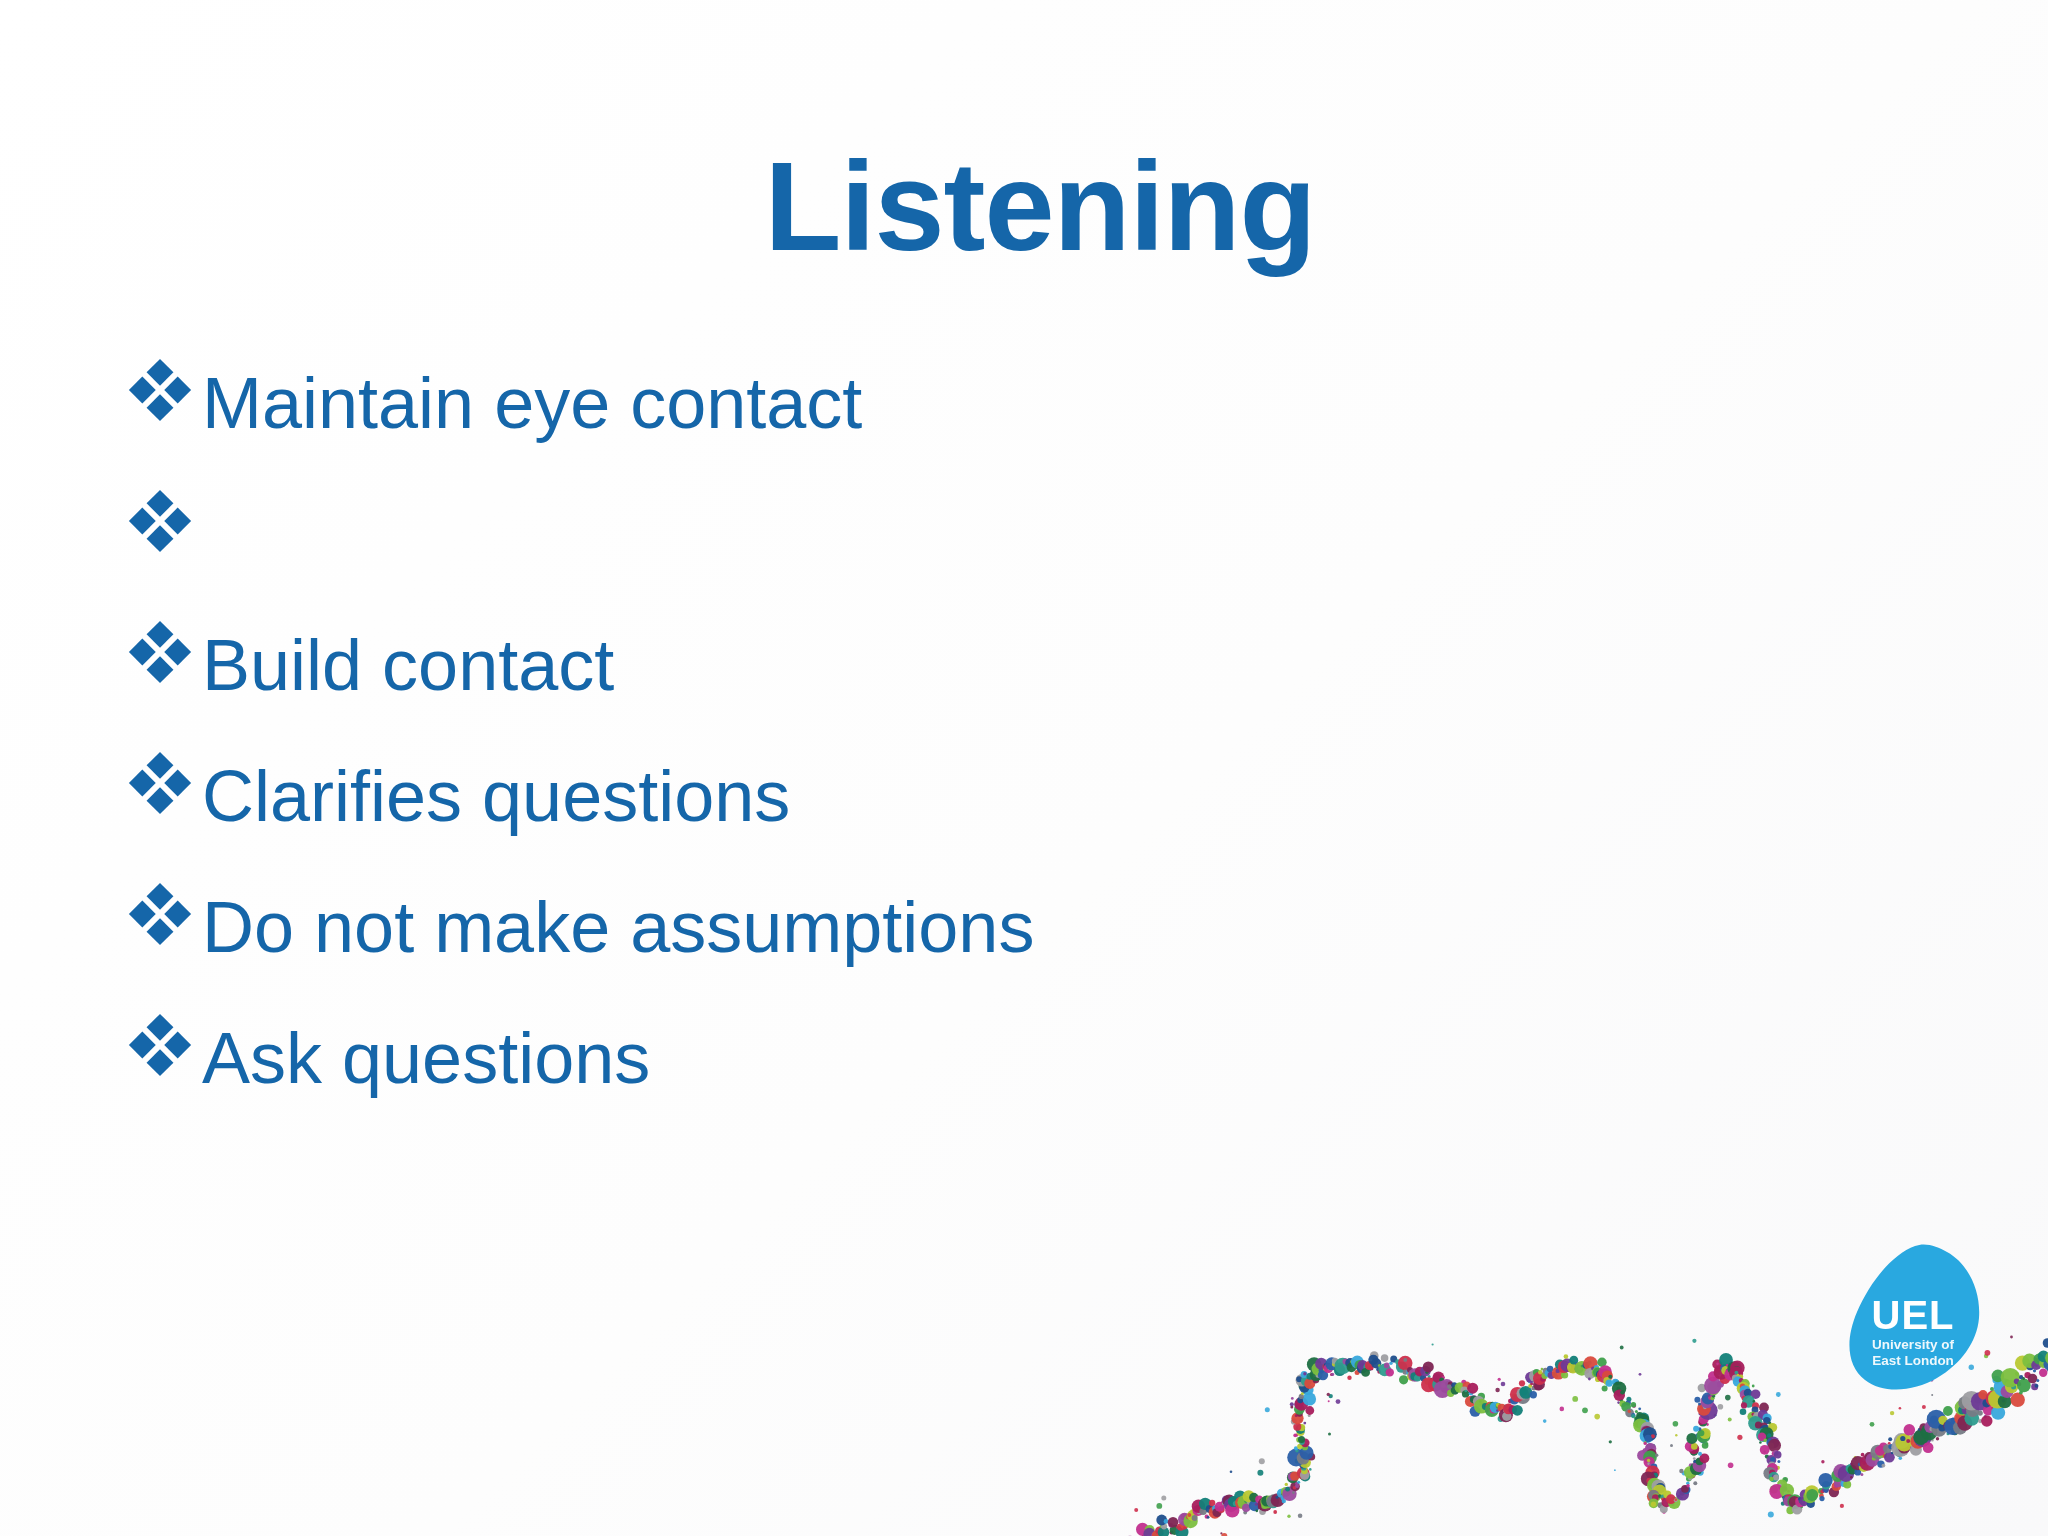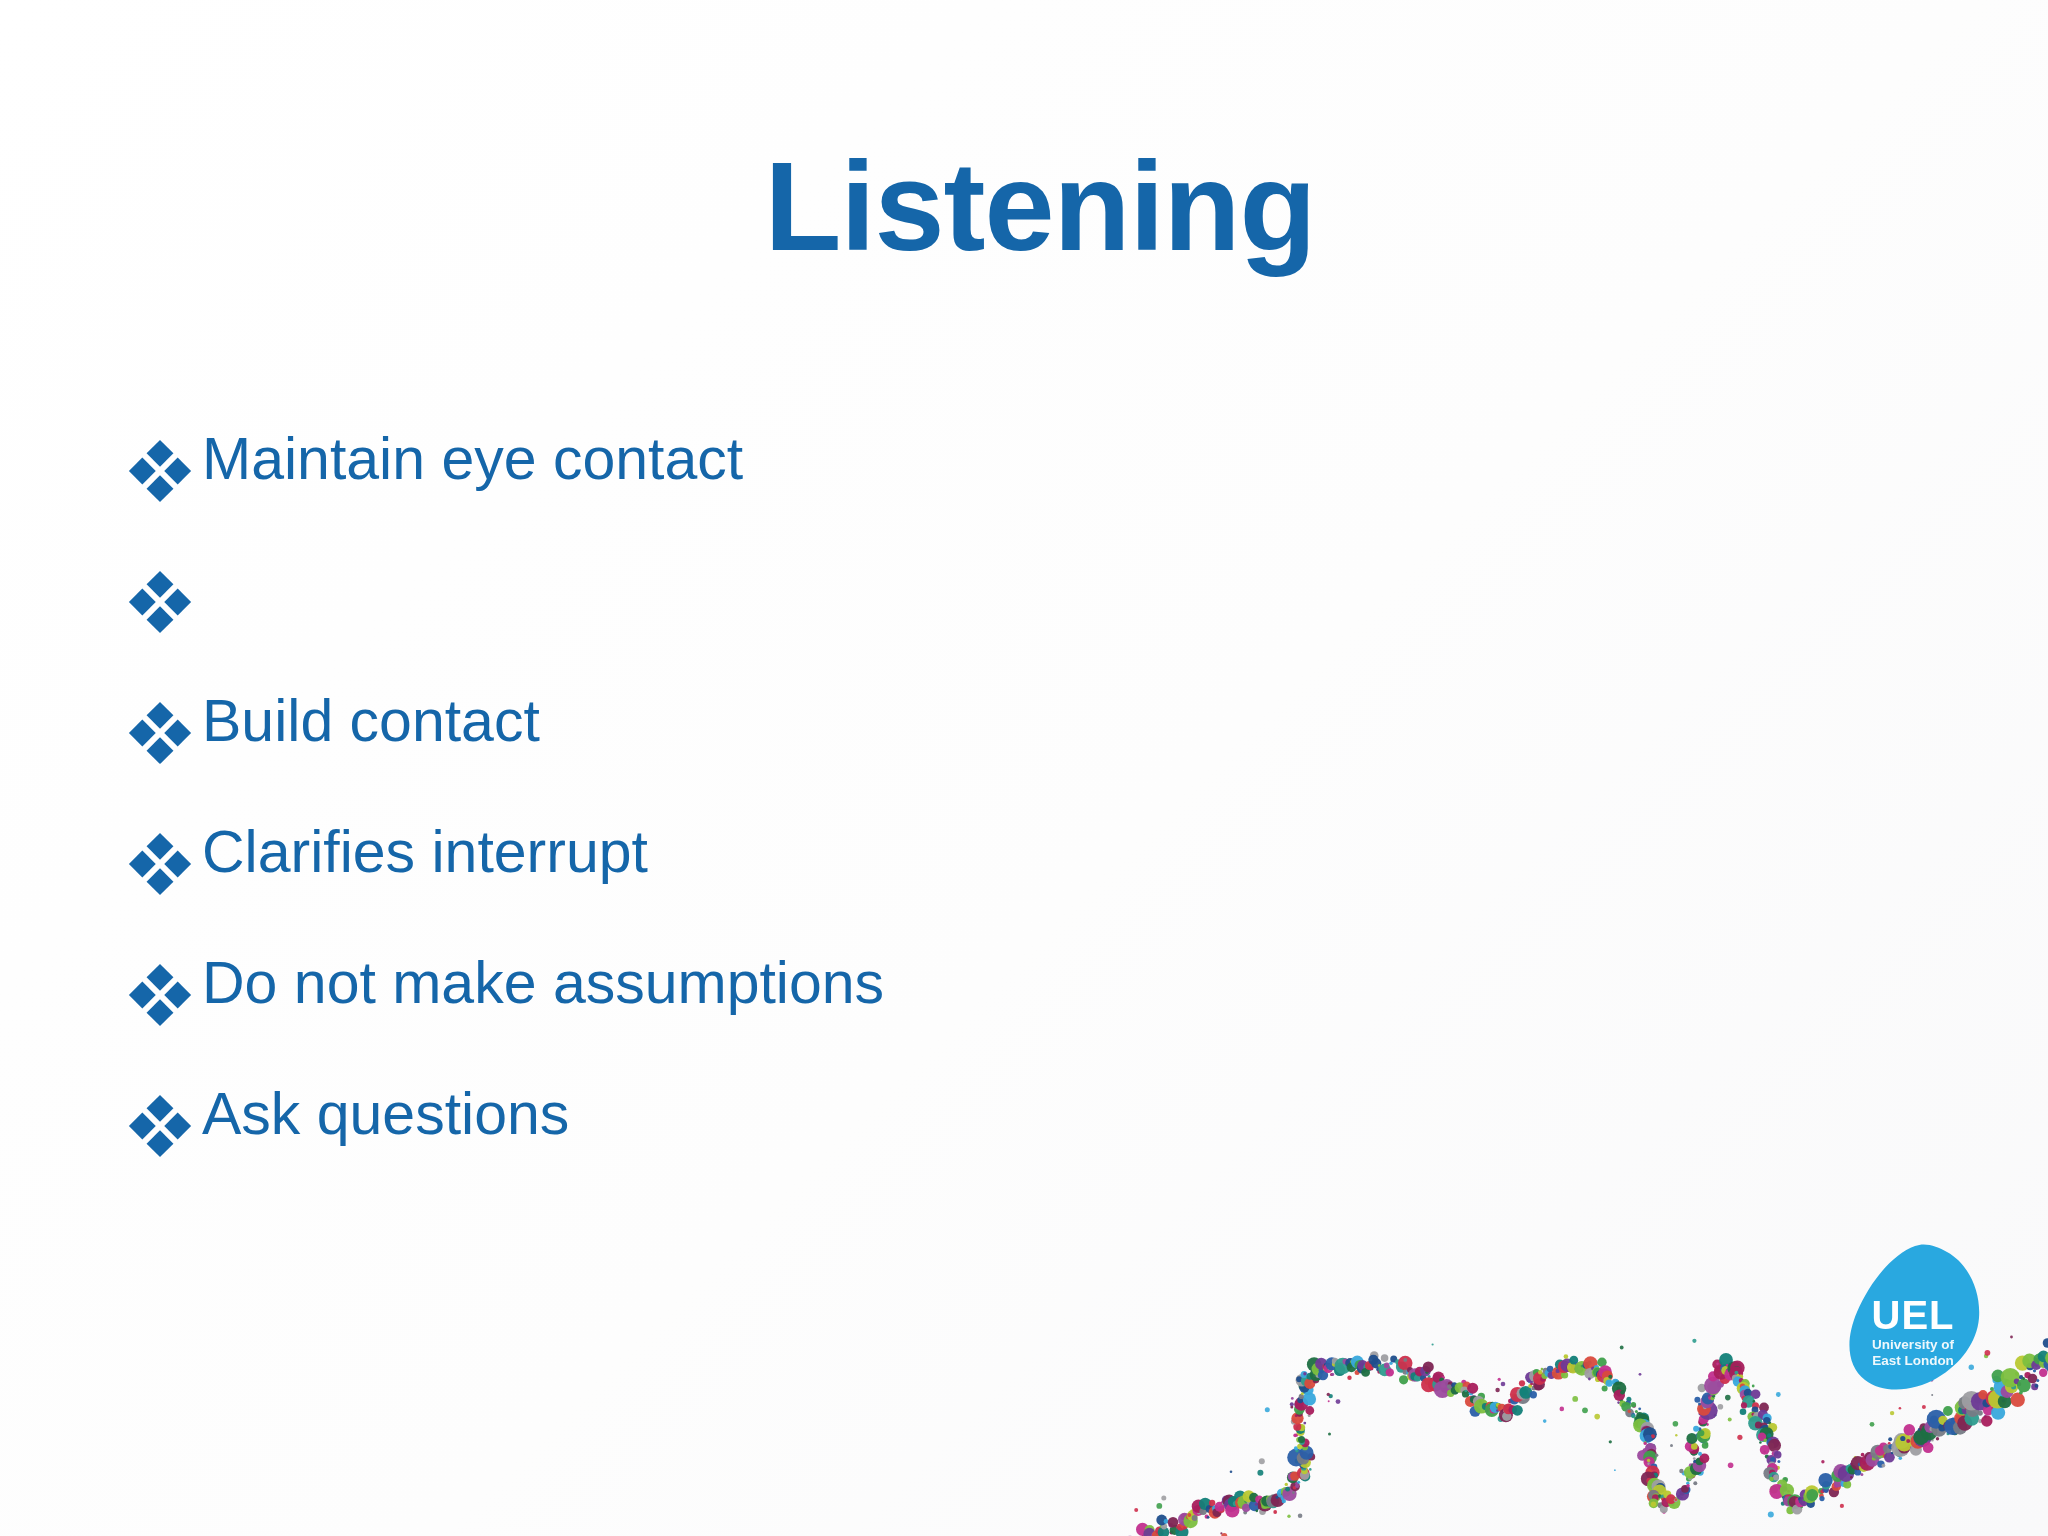--- a/index.html
+++ b/index.html
@@ -31,23 +31,23 @@
   .bullets {
     position: absolute;
     left: 128px;
     top: 362px;
     margin: 0;
     padding: 0;
     list-style: none;
   }
   .bullet-item {
     display: flex;
-    align-items: flex-end;
+    align-items: flex-start;
     height: 131px;
-    font-size: 59px;
+    font-size: 72px;
     color: var(--blue, #1566A9);
     white-space: nowrap;
   }
   .diamond-glyph {
     flex: none;
     width: 44px;
     height: 44px;
     margin: 6px 20px 0 10px;
     transform: rotate(45deg);
     display: grid;
@@ -124,21 +124,21 @@
       </span>
       <span class="bullet-text">Build contact</span>
     </li>
       <li class="bullet-item">
       <span class="diamond-glyph">
         <i></i>
           <i></i>
           <i></i>
           <i></i>
       </span>
-      <span class="bullet-text">Clarifies interrupt</span>
+      <span class="bullet-text">Clarifies questions</span>
     </li>
       <li class="bullet-item">
       <span class="diamond-glyph">
         <i></i>
           <i></i>
           <i></i>
           <i></i>
       </span>
       <span class="bullet-text">Do not make assumptions</span>
     </li>

